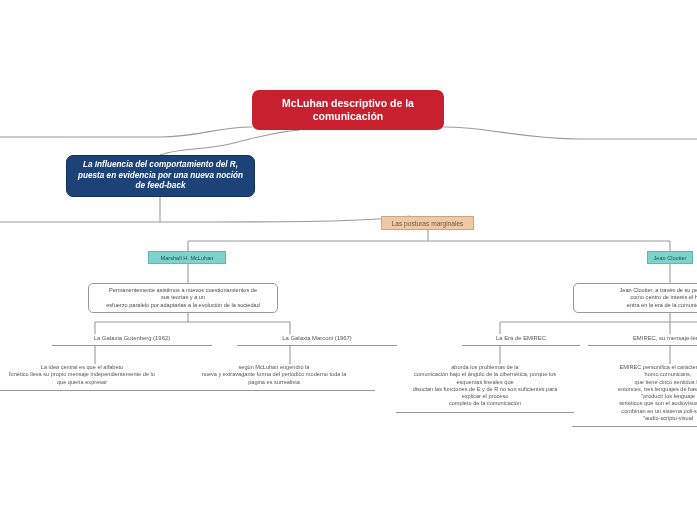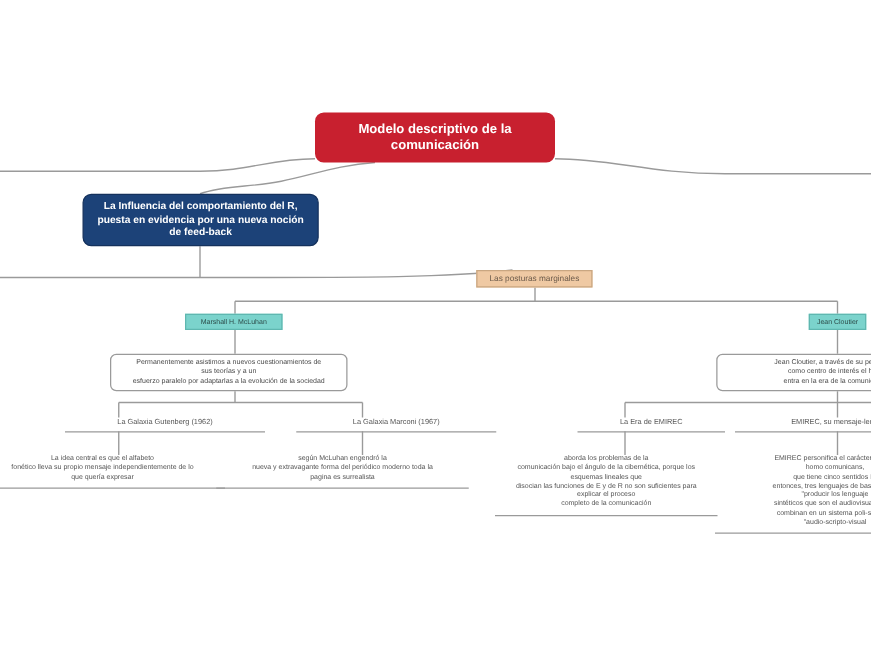--- a/index.html
+++ b/index.html
@@ -63,20 +63,21 @@
     border-radius: 7px;
     color: #ffffff;
     font-weight: bold;
     font-size: 8.2px;
     line-height: 10.5px;
     display: flex;
     align-items: center;
     justify-content: center;
     text-align: center;
     padding: 0 6px;
+    font-style: italic;
   }
 
   
   .tan-node {
     left: 381px;
     top: 216px;
     width: 93px;
     height: 14px;
     background: #EFC9A3;
     border: 1px solid #c9a681;
@@ -199,21 +200,21 @@
       <path d="M 500 322 L 500 334"></path>
       <path d="M 670 322 L 670 334"></path>
 
       <path d="M 95 345 L 95 364"></path>
       <path d="M 290 345 L 290 364"></path>
       <path d="M 500 345 L 500 364"></path>
       <path d="M 670 345 L 670 364"></path>
     </g>
   </svg>
 
-  <div class="node root-node">Modelo descriptivo de la comunicación</div>
+  <div class="node root-node">McLuhan descriptivo de la comunicación</div>
 
   <div class="node blue-node">La Influencia del comportamiento del R, puesta en evidencia por una nueva noción de feed-back</div>
 
   <div class="node tan-node">Las posturas marginales</div>
 
   <div class="node teal-node teal-mcluhan">Marshall H. McLuhan</div>
   <div class="node outline-box box-mcluhan">Permanentemente asistimos a nuevos cuestionamientos de
 sus teorías y a un
 esfuerzo paralelo por adaptarlas a la evolución de la sociedad</div>
 

